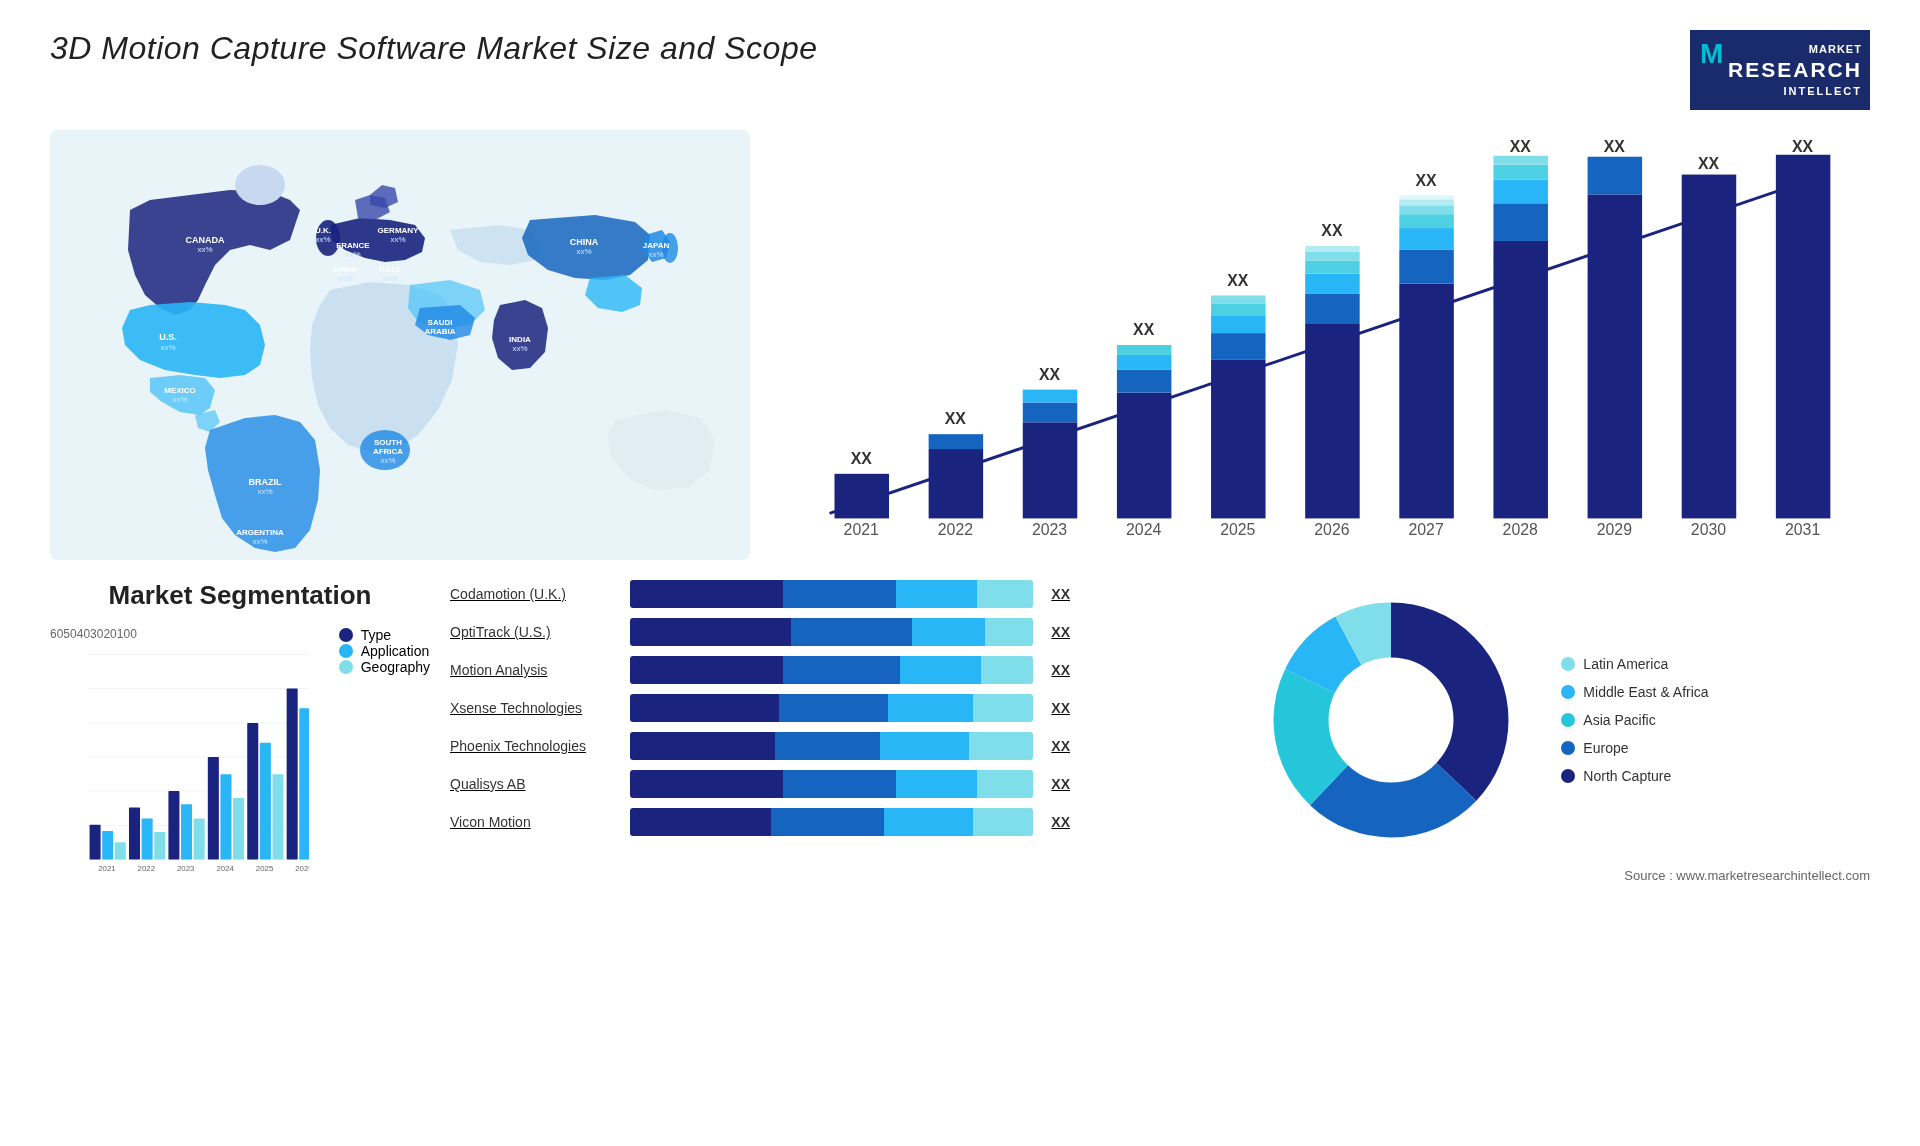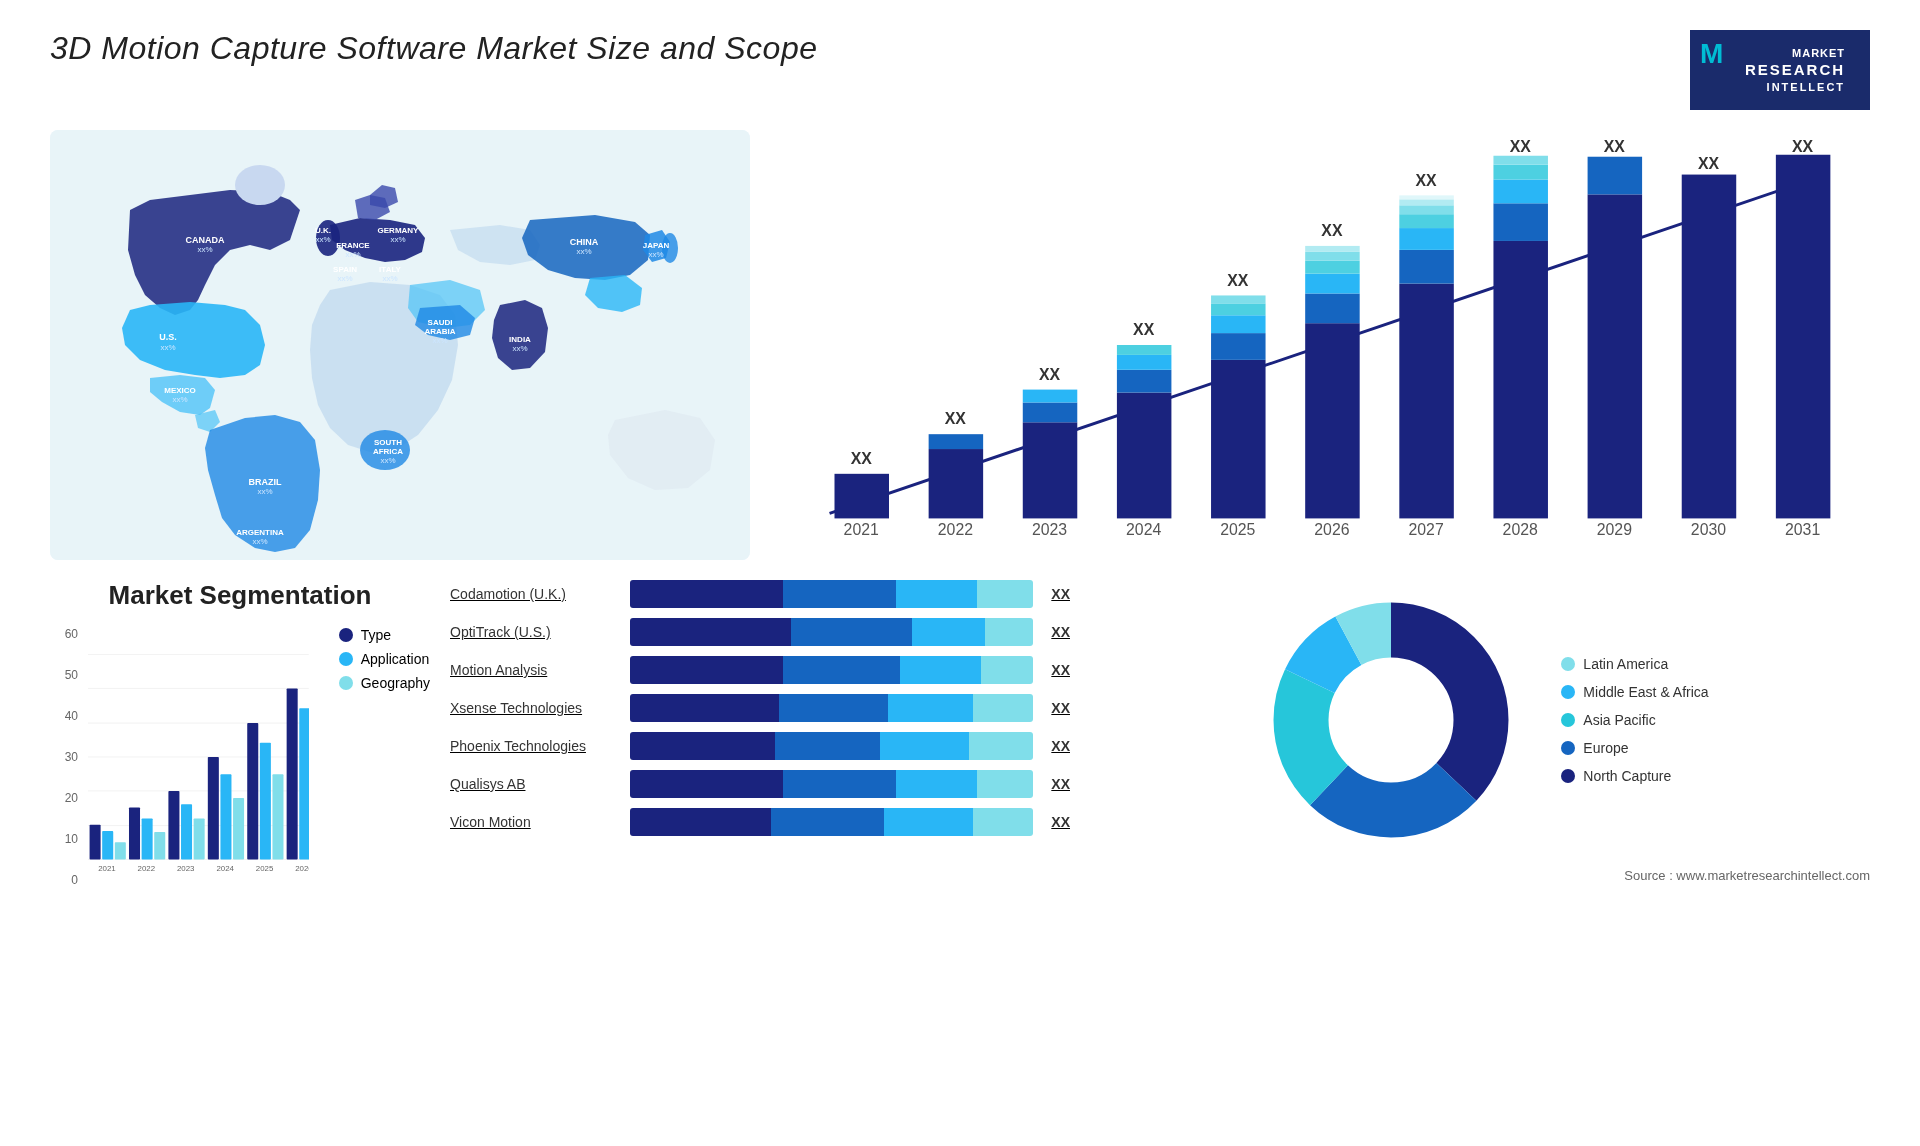--- a/index.html
+++ b/index.html
@@ -53,21 +53,21 @@
     }
     .logo-text {
       color: #fff;
       font-size: 10px;
       font-weight: bold;
       text-align: right;
       line-height: 1.3;
       padding-left: 30px;
     }
     .logo-text .market { font-size: 11px; letter-spacing: 1px; }
-    .logo-text .research { font-size: 15px; letter-spacing: 2px; }
+    .logo-text .research { font-size: 21px; letter-spacing: 2px; }
     .logo-text .intellect { font-size: 11px; letter-spacing: 2px; }
 
     
     .top-section {
       display: flex;
       gap: 30px;
       height: 430px;
       margin-bottom: 20px;
     }
     .map-area {
@@ -103,21 +103,20 @@
     .section-title {
       font-size: 26px;
       font-weight: 700;
       color: #222;
       margin-bottom: 16px;
       text-align: center;
     }
     .seg-legend {
       display: flex;
       flex-direction: column;
-      gap: 8px;
       margin-left: 20px;
     }
     .legend-item {
       display: flex;
       align-items: center;
       gap: 8px;
       font-size: 14px;
     }
     .legend-dot {
       width: 14px;
@@ -410,21 +409,21 @@
       </div>
     </div>
   </div>
 
   <div class="bottom-section">
 
     <div class="segmentation-area">
       <div class="section-title">Market Segmentation</div>
       <div style="display:flex; gap:10px;">
 
-        <div style="display:flex; flex-direction:column; justify-content:space-between; height:260px; font-size:12px; color:#666; text-align:right; width:28px;">
+        <div style="display:flex; flex-direction:row; justify-content:space-between; height:260px; font-size:12px; color:#666; text-align:right; width:28px;">
           <span>60</span>
           <span>50</span>
           <span>40</span>
           <span>30</span>
           <span>20</span>
           <span>10</span>
           <span>0</span>
         </div>
 
         <div style="flex:1;">

